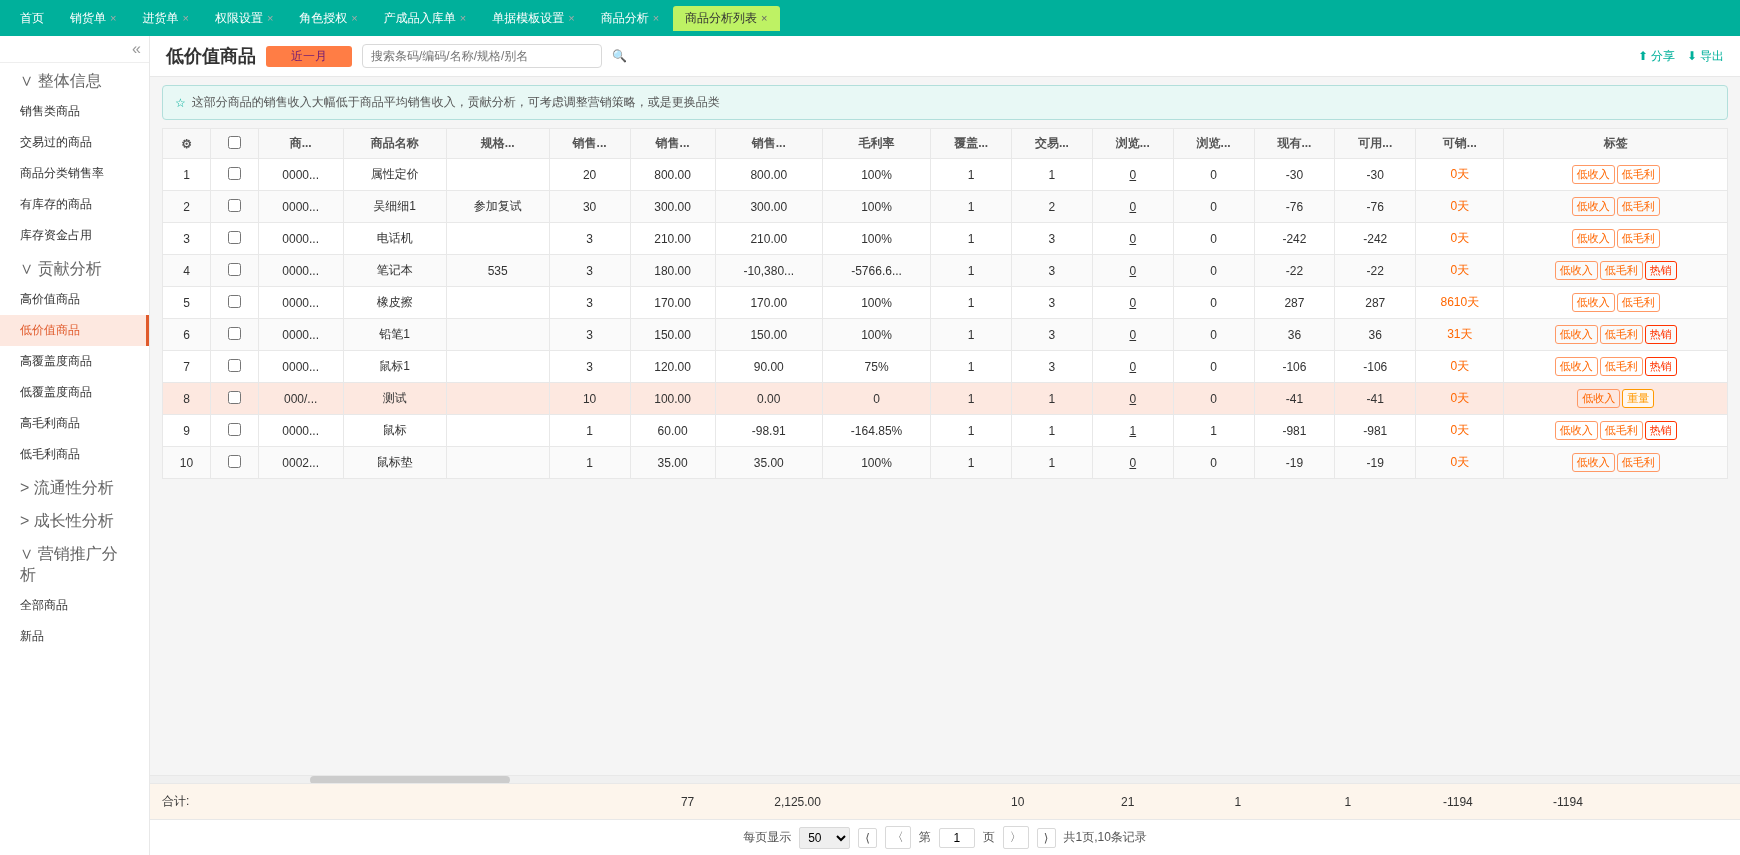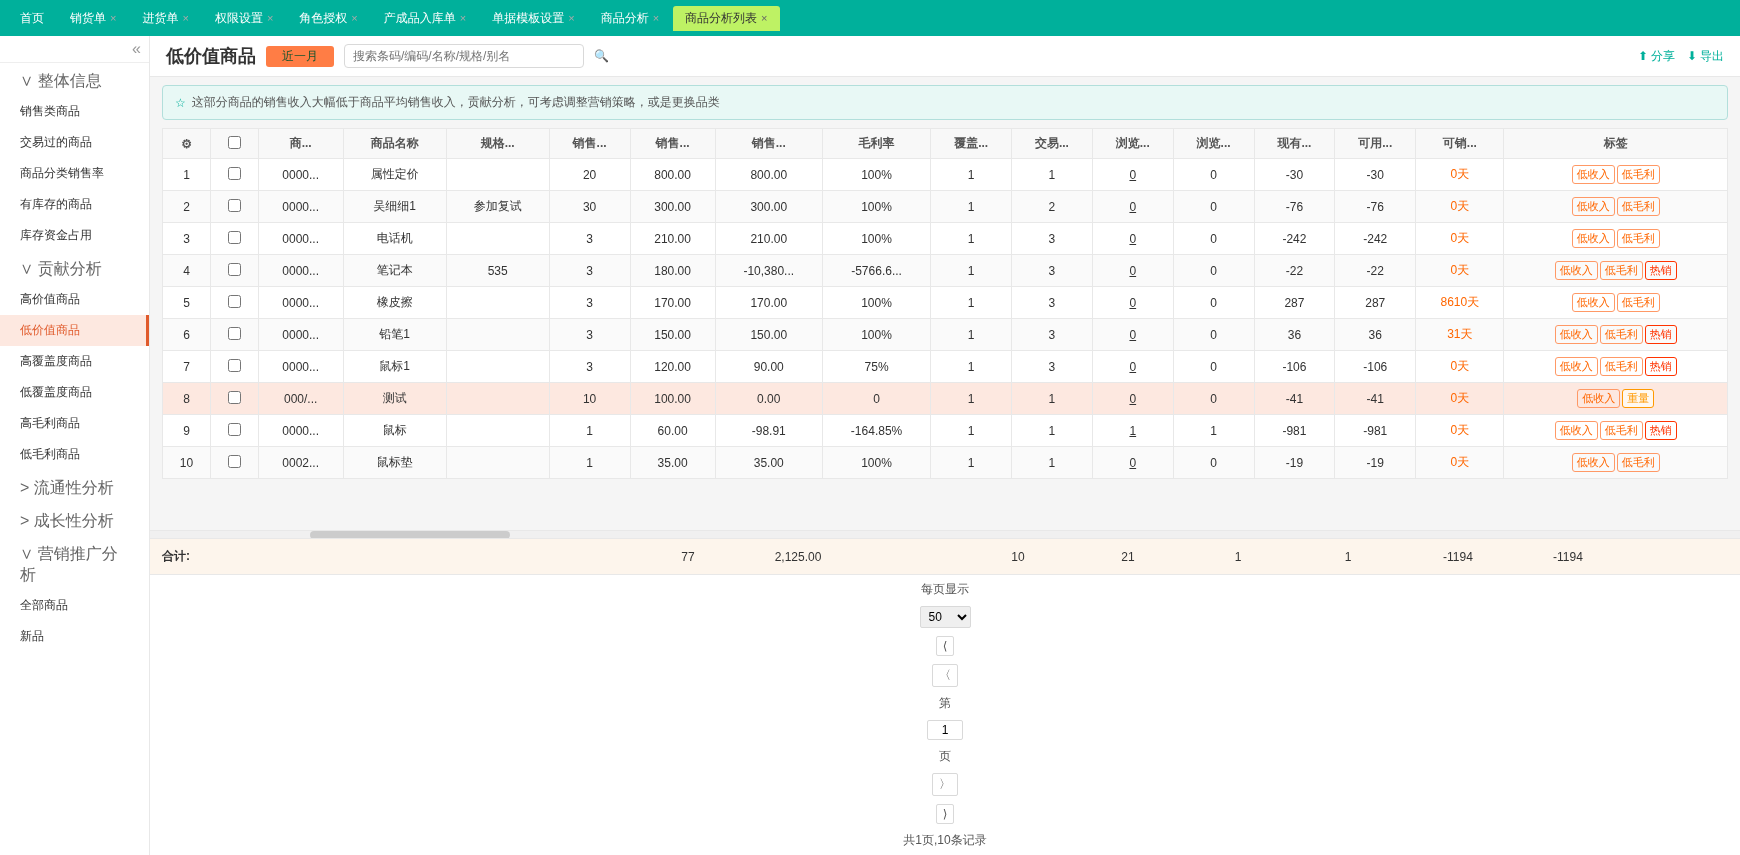--- a/index.html
+++ b/index.html
@@ -76,24 +76,24 @@
       gap: 10px;
       border-bottom: 1px solid #e8e8e8;
     }
     .page-title {
       font-size: 18px;
       font-weight: bold;
       color: #333;
     }
     .tag-btn {
       background: #ff7d45;
-      color: #14532d;
+      color: #701a75;
       border: none;
       border-radius: 3px;
-      padding: 2px 16px;
+      padding: 2px 25px;
       font-size: 12px;
       cursor: pointer;
     }
     .search-box {
       border: 1px solid #d9d9d9;
       border-radius: 4px;
       padding: 4px 8px;
       width: 240px;
       outline: none;
       color: #999;
@@ -186,21 +186,21 @@
 
     
     .footer-bar {
       background: #fdf5ec;
       border-top: 1px solid #e8e8e8;
       padding: 6px 12px;
       display: flex;
       align-items: center;
       min-height: 36px;
     }
-    .footer-total { font-weight: bold; color: #333; padding-right: 8px; }
+    .footer-total { font-weight: normal; color: #333; padding-right: 8px; }
     .footer-cells {
       display: flex;
       flex: 1;
       gap: 10px;
     }
     .footer-cell {
       flex: 1;
       text-align: center;
       padding: 0 4px;
       color: #333;
@@ -208,21 +208,20 @@
 
     
     .pagination-bar {
       background: #fff;
       border-top: 1px solid #e8e8e8;
       padding: 6px 16px;
       display: flex;
       align-items: center;
       justify-content: center;
       gap: 8px;
-      flex-direction: column;
     }
     .page-info { color: #555; font-size: 12px; }
     .page-btn {
       border: 1px solid #d9d9d9;
       background: #fff;
       cursor: pointer;
       padding: 2px 6px;
       border-radius: 2px;
       color: #555;
       font-size: 12px;

